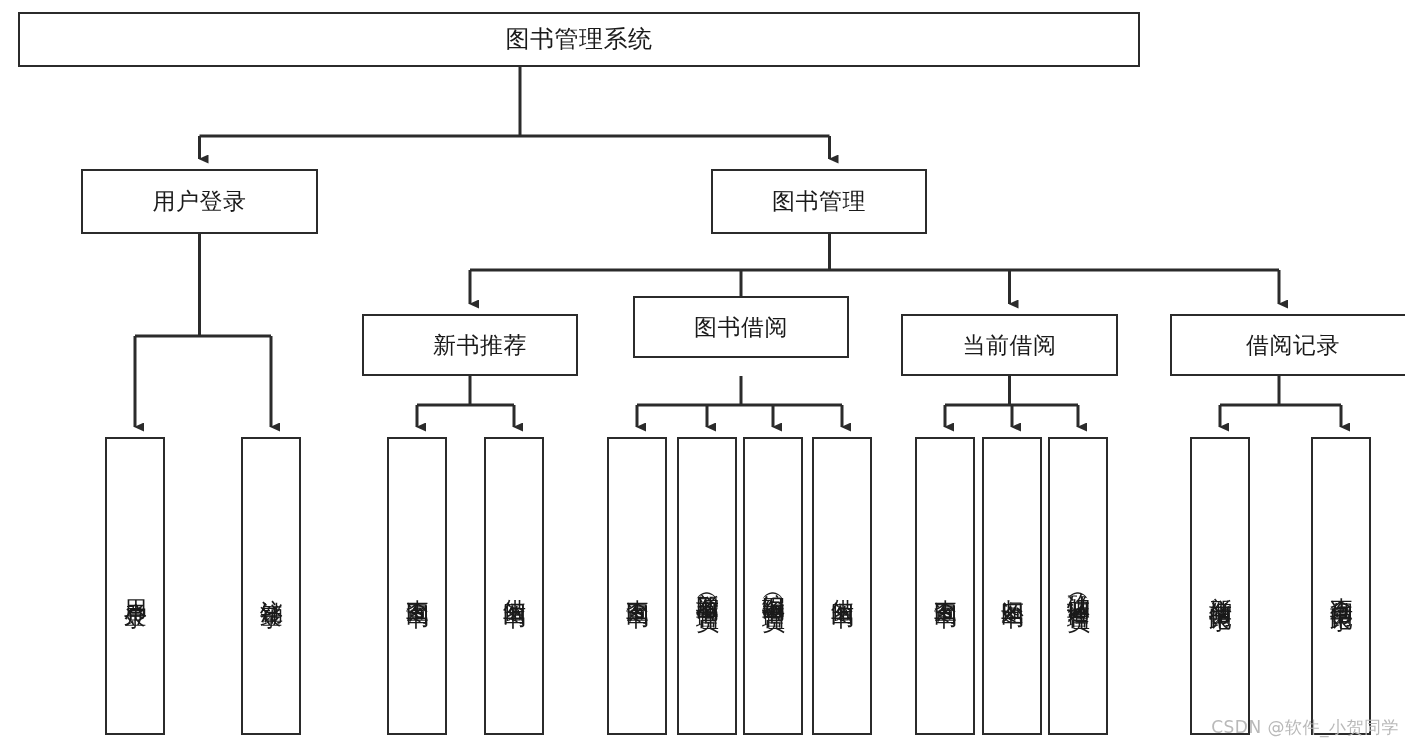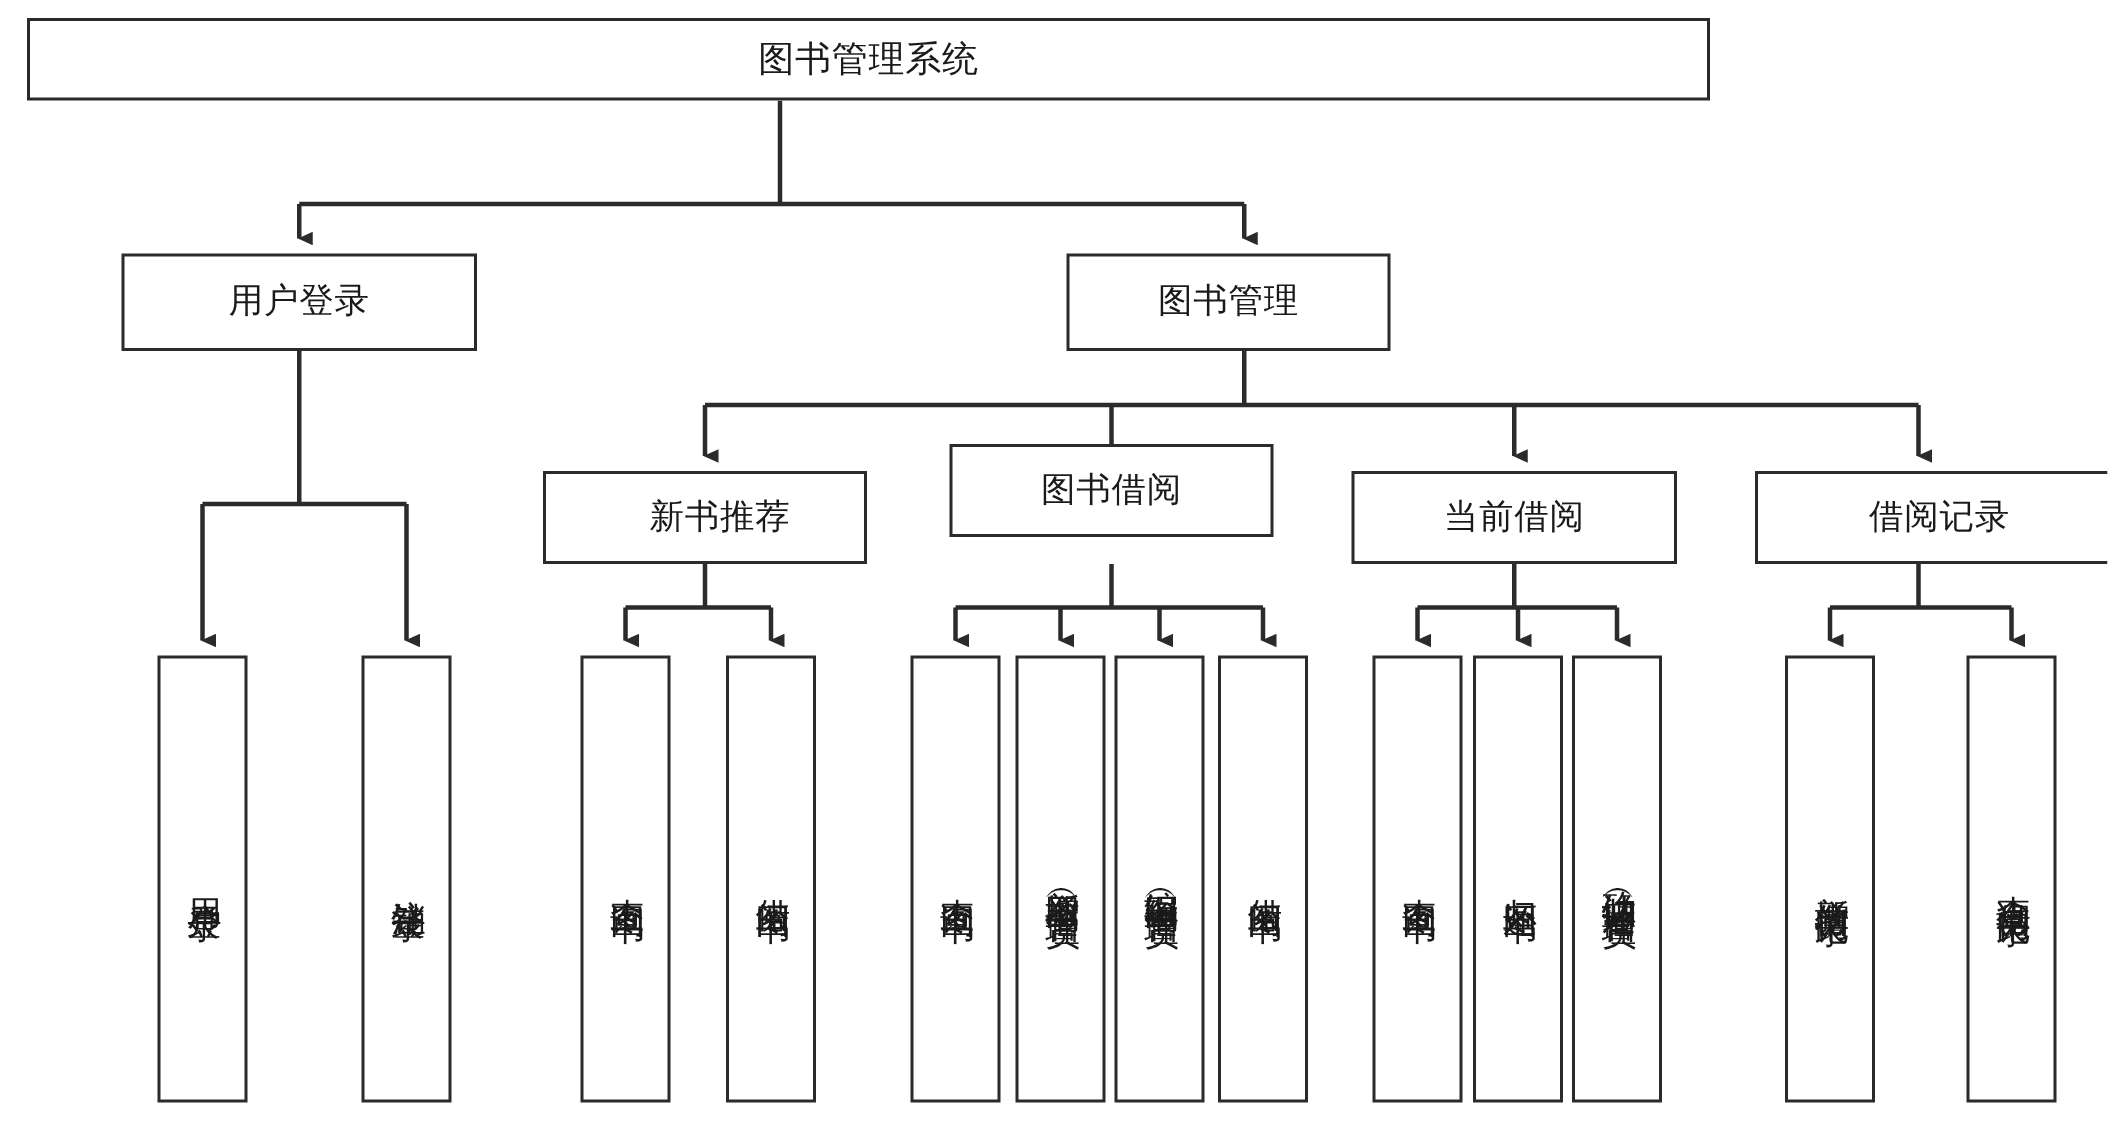--- a/index.html
+++ b/index.html
@@ -175,14 +175,15 @@
         <span class="node-label">确认归还（管理员）</span>
       </div>
       <div class="node vertical" style="left: 1190px; top: 437px; width: 60px; height: 298px;">
         <span class="node-label">新增借阅记录</span>
       </div>
       <div class="node vertical" style="left: 1311px; top: 437px; width: 60px; height: 298px;">
         <span class="node-label">查询借阅记录</span>
       </div>
     </div>
 
+  <div class="watermark">CSDN @软件_小贺同学</div>
 
 </div>
 
 </body></html>

